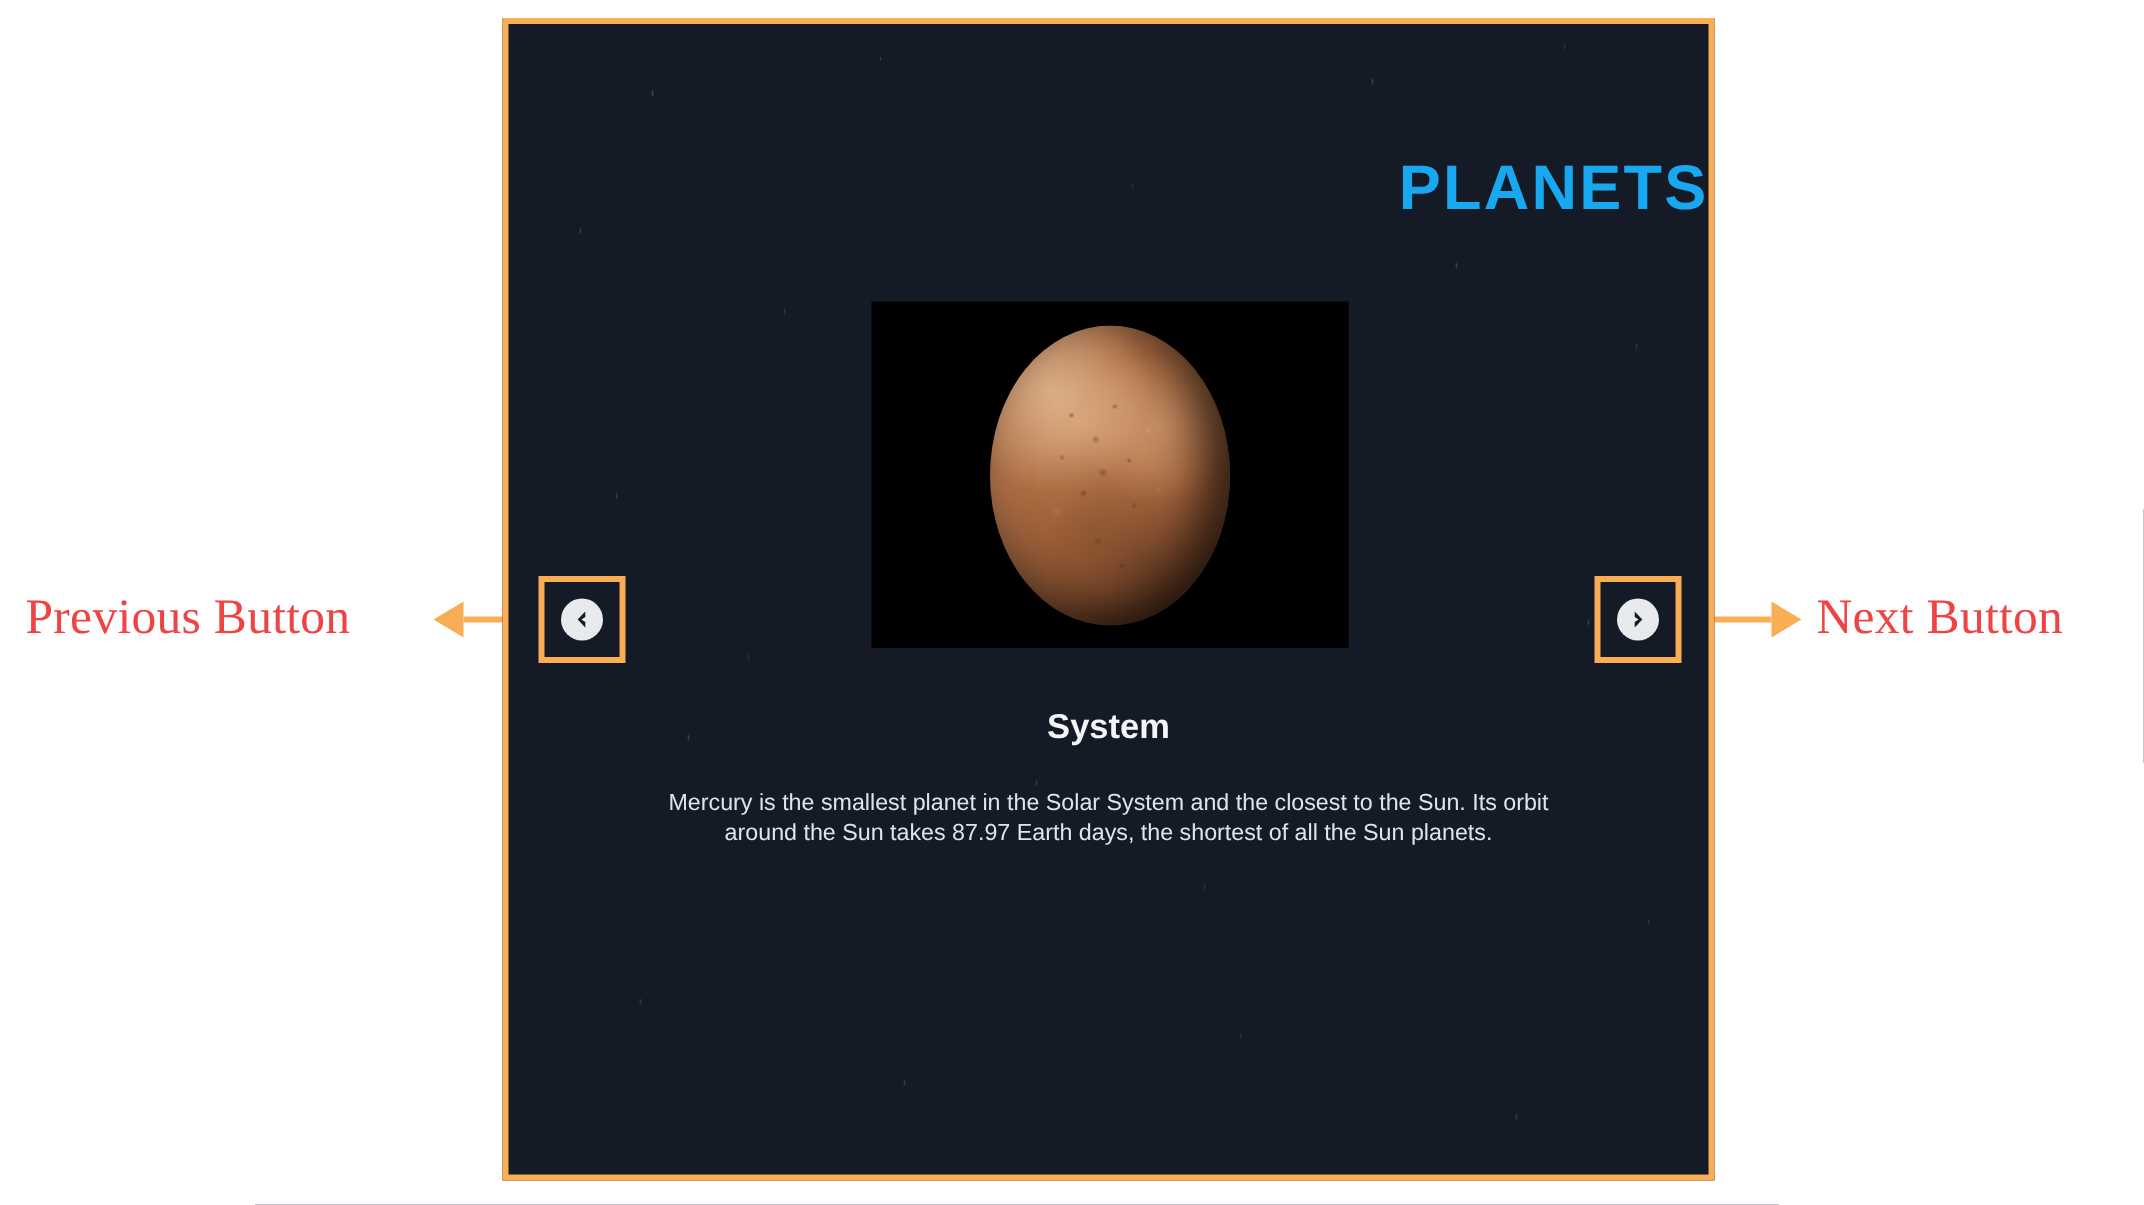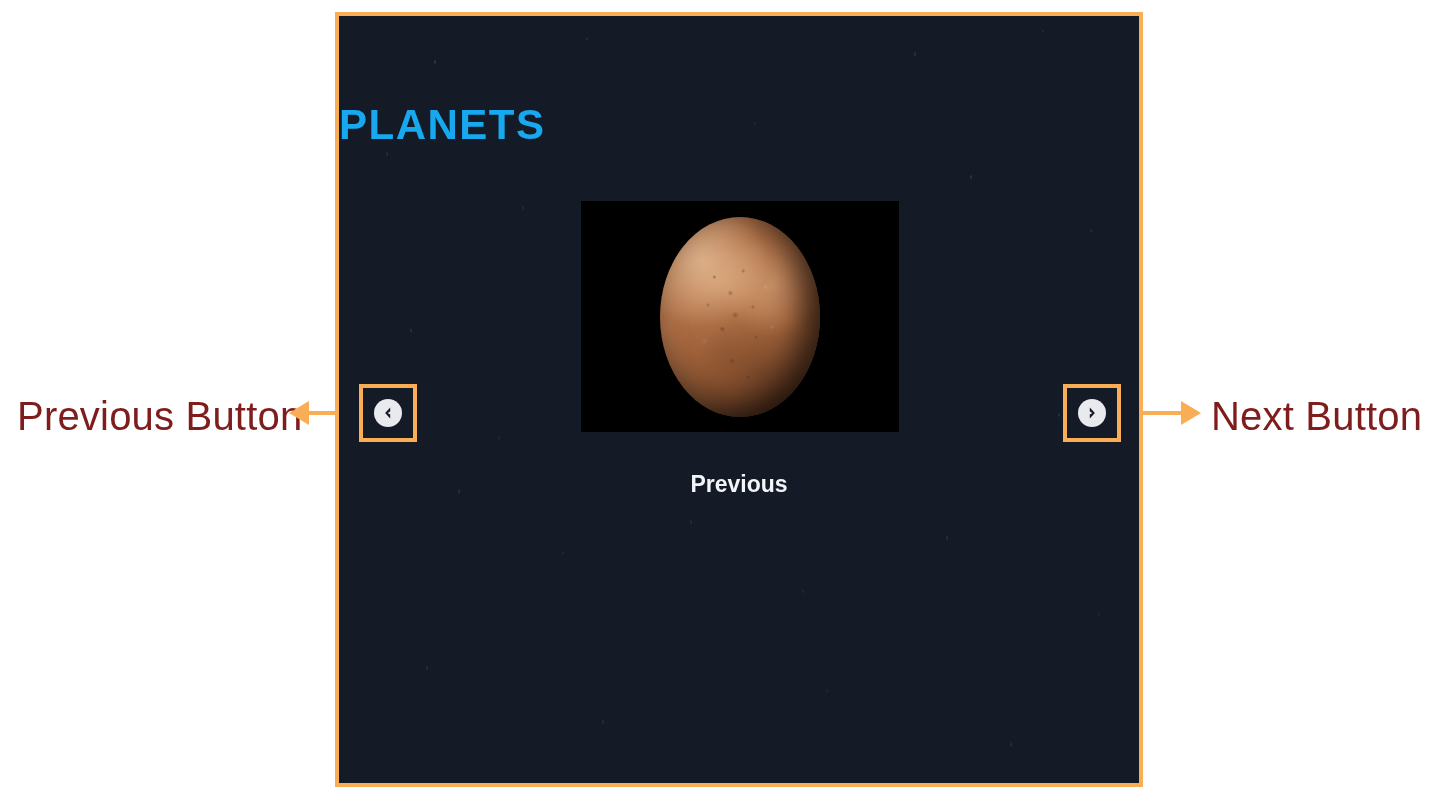--- a/index.html
+++ b/index.html
@@ -11,23 +11,23 @@
     width: 1429px;
     height: 803px;
     overflow: hidden;
     font-family: "Liberation Sans", sans-serif;
     position: relative;
   }
 
   
   .annotation-label {
     position: absolute;
-    color: #7f1d1d;
-    font-family: Liberation Sans, sans-serif;
-    font-size: 40px;
+    color: #ef4444;
+    font-family: Liberation Serif, serif;
+    font-size: 33px;
     font-weight: 400;
     letter-spacing: 0.2px;
     white-space: nowrap;
     line-height: 1;
   }
   #label-prev { left: 17px; top: 396px; }
   #label-next { left: 1211px; top: 396px; text-align: right; }
 
   .arrow-line {
     position: absolute;
@@ -93,21 +93,21 @@
       radial-gradient(1.5px 5px at 48% 34%, rgba(190,205,225,0.14), transparent 60%),
       radial-gradient(1.5px 5px at 20% 55%, rgba(190,205,225,0.14), transparent 60%);
     pointer-events: none;
   }
 
   .page-title {
     position: absolute;
     top: 88px;
     left: 0;
     right: 0;
-    text-align: left;
+    text-align: right;
     color: #17a8f0;
     font-size: 42px;
     font-weight: 700;
     letter-spacing: 1.5px;
     line-height: 1;
   }
 
   
   .planet-frame {
     position: absolute;
@@ -225,22 +225,23 @@
   <div class="starfield"></div>
 
   <div class="page-title">PLANETS</div>
 
   <div class="planet-frame">
     <div class="planet-sphere">
       <div class="craters"></div>
     </div>
   </div>
 
-  <div class="planet-name">Previous</div>
-
+  <div class="planet-name">System</div>
+
+  <div class="planet-desc">Mercury is the smallest planet in the Solar System and the closest to the Sun. Its orbit around the Sun takes 87.97 Earth days, the shortest of all the Sun planets.</div>
 
 </div>
 
 <button class="nav-button" id="nav-prev">
   <span>
     <svg width="16" height="16" viewBox="0 0 16 16">
       <path d="M10.2 2.6 L5.1 8 L10.2 13.4 L10.2 9.6 L7.6 8 L10.2 6.4 Z" fill="#141b26"></path>
     </svg>
   </span>
 </button>

